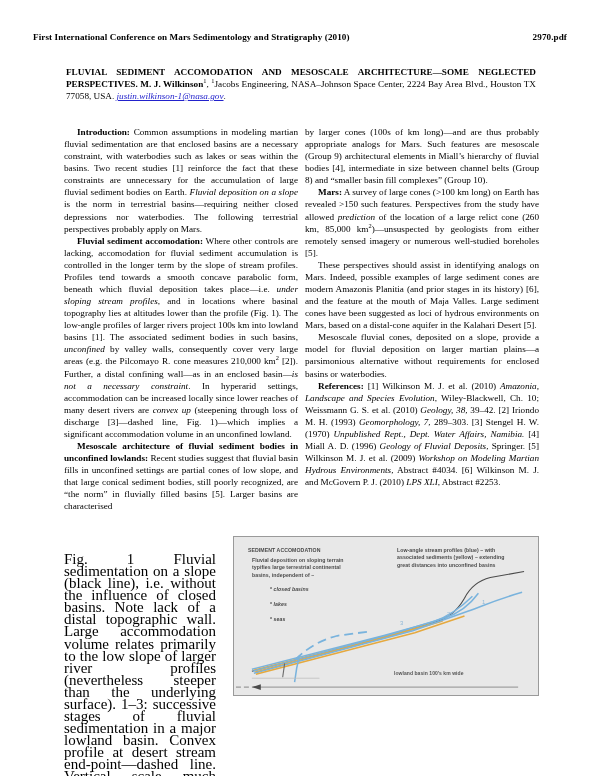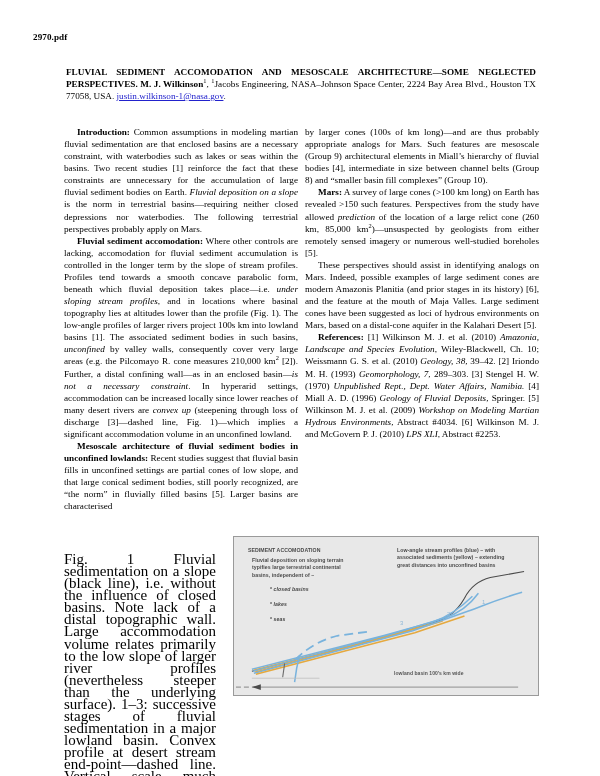--- a/index.html
+++ b/index.html
@@ -49,20 +49,21 @@
     font-size: 9.2px;
     line-height: 12.1px;
     text-align: justify;
     text-justify: inter-word;
   }
   .titleblock .t-bold { font-weight: bold; }
   .titleblock sup { font-size: 6.4px; vertical-align: super; line-height: 0; }
   .email {
     color: #2222cc;
     text-decoration: underline;
+    font-style: italic;
   }
 
   
   .col {
     position: absolute;
     top: 126px;
     width: 234px;
     font-size: 9.2px;
     line-height: 12.08px;
     text-align: justify;
@@ -145,20 +146,21 @@
     color: #8fb8d8;
     font-weight: normal;
   }
 </style>
 </head>
 <body>
 
 <div class="page">
 
   <div class="runhead">
+    <span class="left">First International Conference on Mars Sedimentology and Stratigraphy (2010)</span>
     <span class="right">2970.pdf</span>
   </div>
 
   <div class="titleblock">
     <span class="t-bold">FLUVIAL SEDIMENT ACCOMODATION AND MESOSCALE ARCHITECTURE—SOME NEGLECTED PERSPECTIVES.</span><span class="t-bold"> M. J. Wilkinson</span><sup>1</sup>, <sup>1</sup><span>Jacobs Engineering, NASA–Johnson Space Center, 2224 Bay Area Blvd., Houston TX 77058, USA. </span><span class="email">justin.wilkinson-1@nasa.gov</span><span>.</span>
   </div>
 
   <div class="col left">
 
     <p><span class="run-head-b">Introduction:</span><span>  Common assumptions in modeling martian fluvial sedimentation are that enclosed basins are a necessary constraint, with waterbodies such as lakes or seas within the basins. Two recent studies [1] reinforce the fact that these constraints are unnecessary for the accumulation of large fluvial sediment bodies on Earth. </span><i>Fluvial deposition on a slope</i><span> is the norm in terrestrial basins—requiring neither closed depressions nor waterbodies. The following terrestrial perspectives probably apply on Mars.</span></p>
@@ -174,20 +176,21 @@
   </div>
 
   <div class="col right">
 
     <p class="noindent">by larger cones (100s of km long)—and are thus probably appropriate analogs for Mars. Such features are mesoscale (Group 9) architectural elements in Miall’s hierarchy of fluvial bodies [4], intermediate in size between channel belts (Group 8) and “smaller basin fill complexes” (Group 10).</p>
 
     <p><span class="run-head-b">Mars:</span><span>  A survey of large cones (&gt;100 km long) on Earth has revealed &gt;150 such features. Perspectives from the study have allowed </span><i>prediction</i><span> of the location of a large relict cone (260 km, 85,000 km</span><sup class="sq">2</sup><span>)—unsuspected by geologists from either remotely sensed imagery or numerous well-studied boreholes [5].</span></p>
 
     <p>These perspectives should assist in identifying analogs on Mars. Indeed, possible examples of large sediment cones are modern Amazonis Planitia (and prior stages in its history) [6], and the feature at the mouth of Maja Valles. Large sediment cones have been suggested as loci of hydrous environments on Mars, based on a distal-cone aquifer in the Kalahari Desert [5].</p>
 
+    <p>Mesoscale fluvial cones, deposited on a slope, provide a model for fluvial deposition on larger martian plains—a parsimonious alternative without requirements for enclosed basins or waterbodies.</p>
 
     <p><span class="run-head-b">References:</span><span><span>  [1] </span><span>Wilkinson M. J. et al. (2010) </span><i>Amazonia, Landscape and Species Evolution</i><span>, Wiley-Blackwell, Ch. 10; Weissmann G. S. et al. (2010) </span><i>Geology, 38</i><span>, 39–42.</span></span><span><span>    [2] </span><span>Iriondo M. H. (1993) </span><i>Geomorphology, 7</i><span>, 289–303.</span></span><span><span>    [3] </span><span>Stengel H. W. (1970) </span><i>Unpublished Rept., Dept. Water Affairs, Namibia.</i><span> </span></span><span><span>[4] </span><span>Miall A. D. (1996) </span><i>Geology of Fluvial Deposits</i><span>, Springer.</span></span><span><span>  [5] </span><span>Wilkinson M. J. et al. (2009) </span><i>Workshop on Modeling Martian Hydrous Environments</i><span>, Abstract #4034.</span></span><span><span>    [6] </span><span>Wilkinson M. J. and McGovern P. J. (2010) </span><i>LPS XLI</i><span>, Abstract #2253.</span></span></p>
 
   </div>
 
   <div class="figure">
 
     <svg class="fig-svg" viewBox="0 0 306 160" preserveAspectRatio="none">
 
       <path d="M 18 136 L 155 100 L 196 88 C 214 84 224 76 232 62 C 238 50 246 44 258 41 L 292 35" fill="none" stroke="#4b4b4b" stroke-width="1.1"></path>

